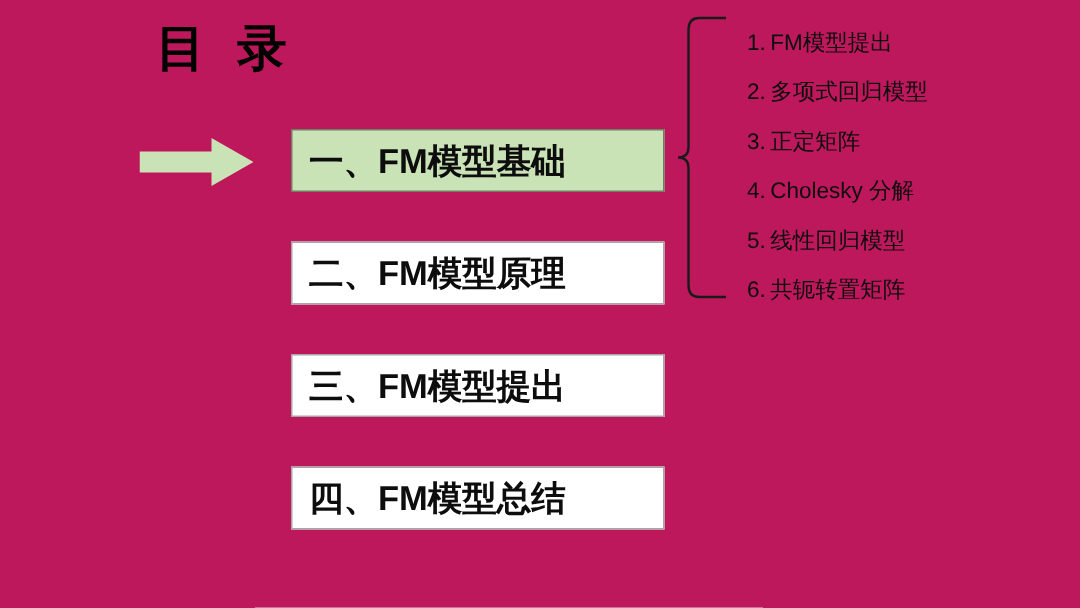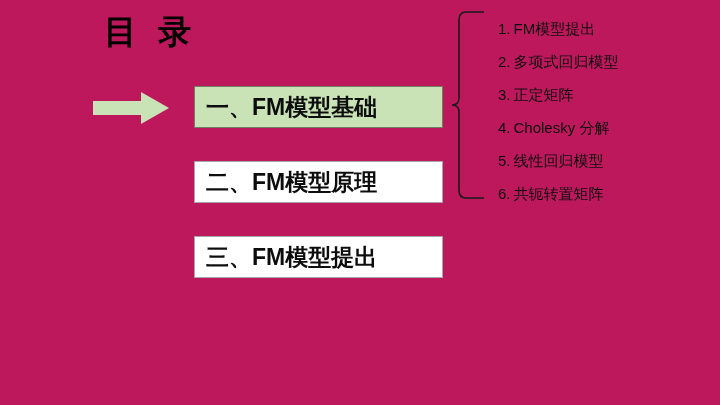--- a/index.html
+++ b/index.html
@@ -134,20 +134,23 @@
   </div>
 
   <div class="agenda-box box-2">
     <span class="box-label">二、FM模型原理</span>
   </div>
 
   <div class="agenda-box box-3">
     <span class="box-label">三、FM模型提出</span>
   </div>
 
+  <div class="agenda-box box-4">
+    <span class="box-label">四、FM模型总结</span>
+  </div>
 
   <div class="brace-wrap">
     <svg width="40" height="190" viewBox="0 0 40 190" xmlns="http://www.w3.org/2000/svg">
       <path d="M36,2 L18,2 Q11,2 11,10 L11,88 Q11,95 4,95 Q11,95 11,102 L11,180 Q11,188 18,188 L36,188" fill="none" stroke="#1a1a1a" stroke-width="1.6"></path>
     </svg>
   </div>
 
   <div class="sub-list">
     <div class="sub-item">
       <span class="num">1.</span><span>FM模型提出</span>

